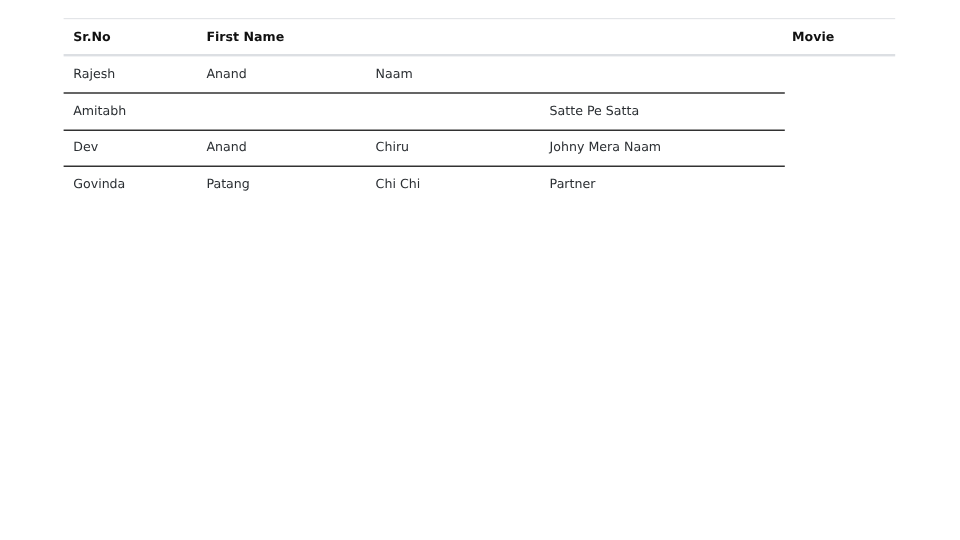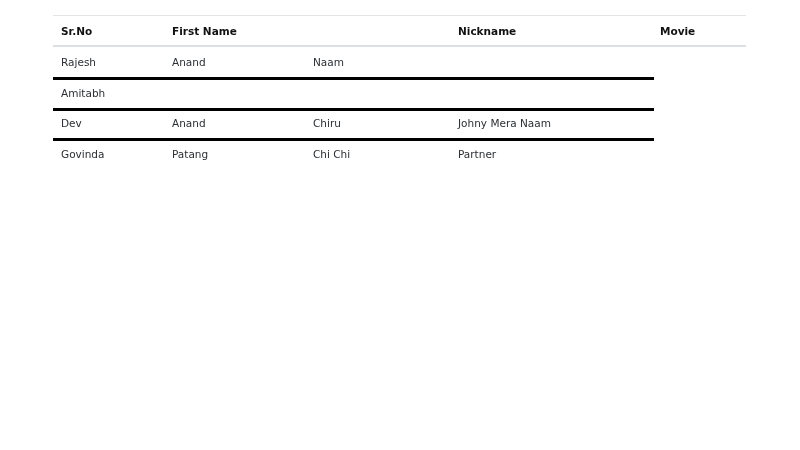--- a/index.html
+++ b/index.html
@@ -50,53 +50,53 @@
       font-weight: bold;
       color: #111;
       font-size: 10.5px;
       text-align: center;
     }
     .body-row {
       position: absolute;
       left: 0;
       width: 601px;
       height: 30px;
-      border-bottom: 3px solid #000000;
+      border-bottom: 1px solid #000000;
       color: #2b2f33;
     }
     .body-row.last {
       border-bottom: none;
     }
     .c0 { left: 8px; }
     .c1 { left: 119px; }
     .c2 { left: 260px; }
     .c3 { left: 405px; }
     .c4 { left: 607px; }
   </style>
 </head>
 <body>
 
 <div class="table-wrap">
   <div class="top-rule"></div>
 
   <div class="header-row">
     <span class="cell c0">Sr.No</span>
     <span class="cell c1">First Name</span>
-    <span class="cell c3">Nickname</span>
     <span class="cell c4">Movie</span>
   </div>
 
   <div class="body-row" style="top:32px;">
     <span class="cell c0">Rajesh</span>
     <span class="cell c1">Anand</span>
     <span class="cell c2">Naam</span>
   </div>
 
   <div class="body-row" style="top:63px;">
     <span class="cell c0">Amitabh</span>
+    <span class="cell c3">Satte Pe Satta</span>
   </div>
 
   <div class="body-row" style="top:93px;">
     <span class="cell c0">Dev</span>
     <span class="cell c1">Anand</span>
     <span class="cell c2">Chiru</span>
     <span class="cell c3">Johny Mera Naam</span>
   </div>
 
   <div class="body-row last" style="top:124px;">

